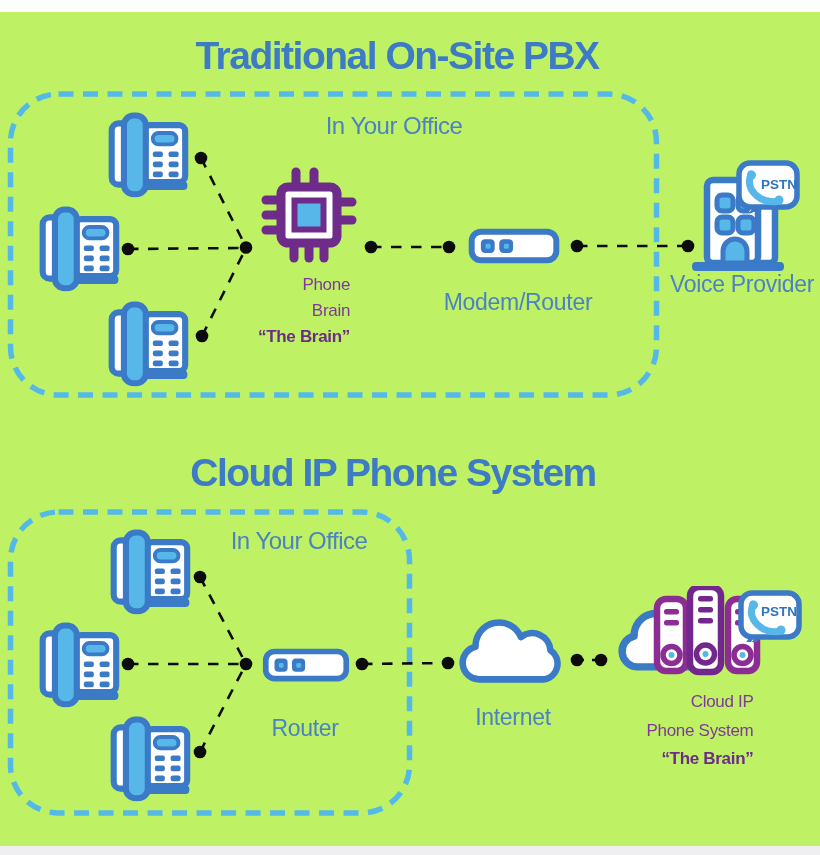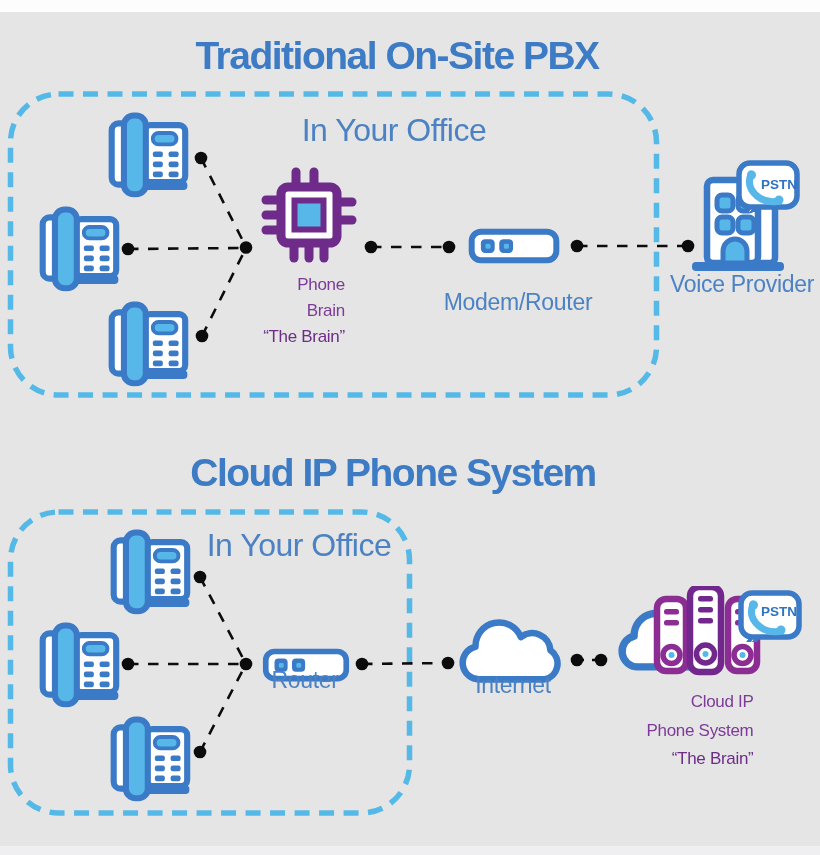--- a/index.html
+++ b/index.html
@@ -1,28 +1,28 @@
 <!DOCTYPE html>
 <html><head>
 <meta charset="utf-8">
 <style>
   html,body{margin:0;padding:0;}
   body{background:#f6f6f8;font-family:"Liberation Sans","DejaVu Sans",sans-serif;}
-  .canvas{position:relative;width:820px;height:855px;background:#e5e5e5;overflow:hidden;}
+  .canvas{position:relative;width:820px;height:855px;background:#bef264;overflow:hidden;}
   .abs{position:absolute;}
   .strip-top{left:0;top:0;width:820px;height:12px;background:#fdfdfe;}
   .strip-bottom{left:0;bottom:0;width:820px;height:9px;background:#efeff2;}
   .overlay{left:0;top:0;width:820px;height:855px;z-index:1;}
   .icon{z-index:2;}
   .txt{z-index:5;white-space:nowrap;transform:translateX(-50%);}
   .title{font-size:39px;font-weight:bold;letter-spacing:-1.5px;color:#3d7bc5;}
-  .office{font-size:32px;letter-spacing:-0.5px;color:#4c82c3;}
+  .office{font-size:24px;letter-spacing:-0.5px;color:#4c82c3;}
   .nodelabel{font-size:23px;letter-spacing:-0.3px;color:#4c82c3;}
   .plabel{font-size:17px;letter-spacing:-0.3px;color:#7d3a99;text-align:right;line-height:26px;}
-  .plabel .brain{font-weight:normal;color:#6c2c87;}
+  .plabel .brain{font-weight:bold;color:#6c2c87;}
   .plabel2{line-height:28.5px;}
   .pstn{font-size:13.5px;font-weight:bold;color:#2f74c0;transform:translate(-50%,-50%);z-index:6;letter-spacing:0px;}
 </style>
 </head>
 <body>
 
 <div class="canvas">
 
   <div class="abs strip-top"></div>
   <div class="abs strip-bottom"></div>
@@ -215,22 +215,22 @@
     <div>Phone</div>
     <div>Brain</div>
     <div class="brain">“The Brain”</div>
   </div>
   <div class="abs txt nodelabel" style="left:518px;top:289px">Modem/Router</div>
   <div class="abs txt nodelabel" style="left:742px;top:271px">Voice Provider</div>
   <div class="abs pstn" style="left:779px;top:184px">PSTN</div>
 
   <div class="abs txt title" style="left:393px;top:451px">Cloud IP Phone System</div>
   <div class="abs txt office" style="left:299px;top:527px">In Your Office</div>
-  <div class="abs txt nodelabel" style="left:305px;top:667px">Router</div>
-  <div class="abs txt nodelabel" style="left:513px;top:672px">Internet</div>
+  <div class="abs txt nodelabel" style="left:305px;top:715px">Router</div>
+  <div class="abs txt nodelabel" style="left:513px;top:704px">Internet</div>
   <div class="abs txt plabel plabel2" style="left:700px;top:688px">
     <div>Cloud IP</div>
     <div>Phone System</div>
     <div class="brain">“The Brain”</div>
   </div>
   <div class="abs pstn" style="left:779px;top:611px">PSTN</div>
 
 </div>
 
 </body></html>

